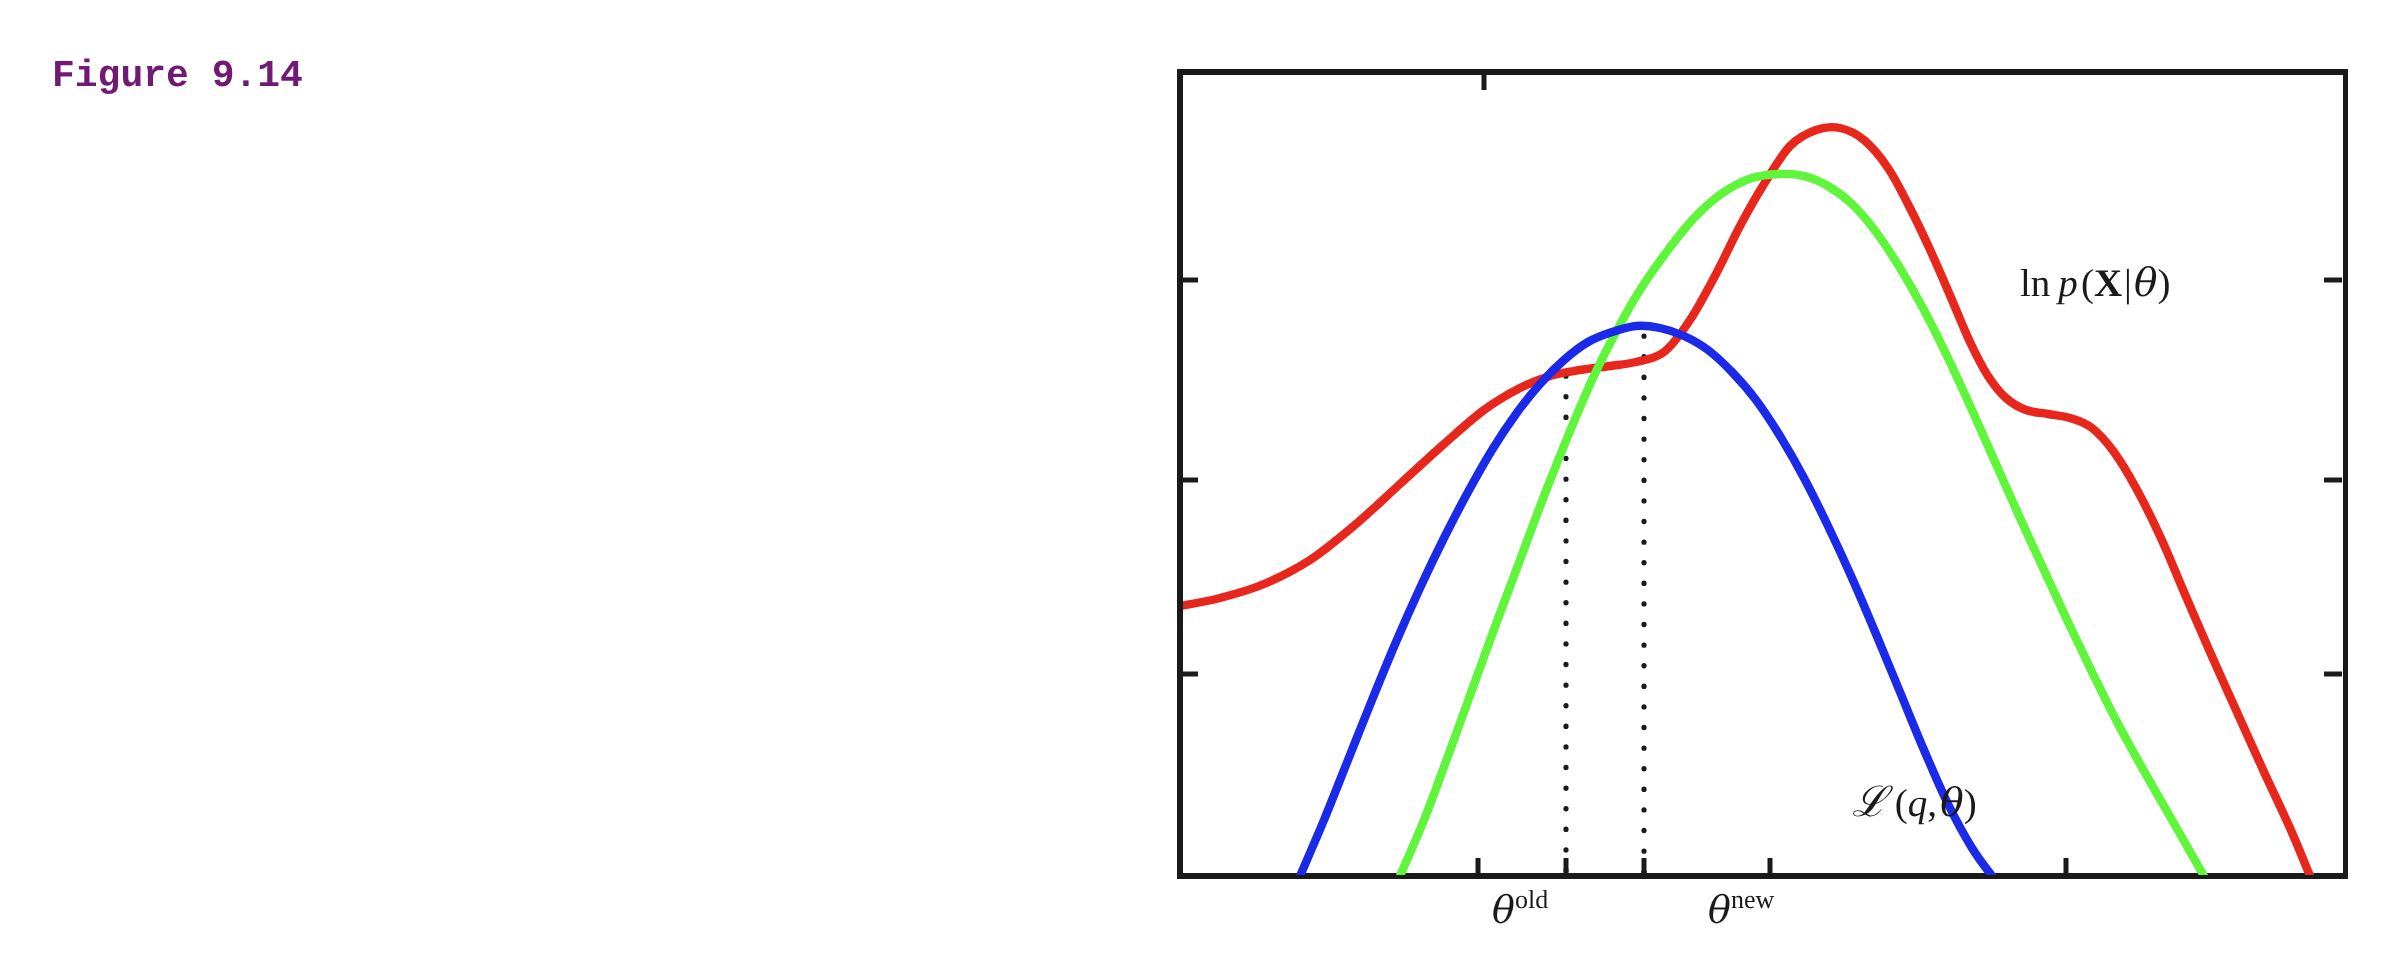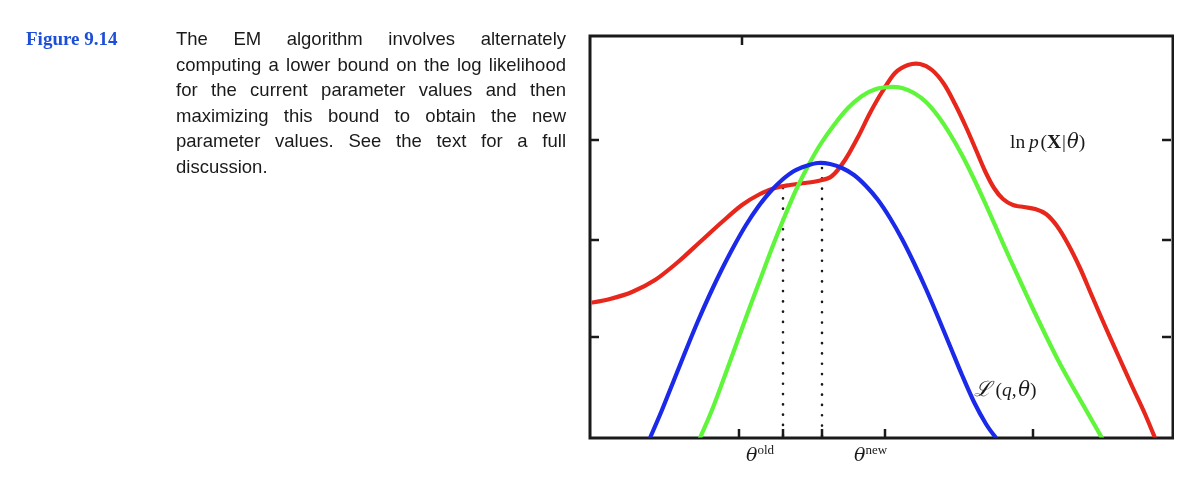--- a/index.html
+++ b/index.html
@@ -25,28 +25,28 @@
   
   .caption-block {
     position: absolute;
     left: 26px;
     top: 26px;
     width: 540px;
     display: flex;
     align-items: flex-start;
   }
   .figure-label {
-    color: #1d4ed8;
+    color: #701a75;
     font-weight: bold;
     font-size: 19px;
     line-height: 25.5px;
     white-space: nowrap;
     width: 150px;
     flex: 0 0 150px;
-    font-family: Liberation Serif, serif;
+    font-family: Liberation Mono, monospace;
   }
   .caption-text {
     flex: 1 1 auto;
     color: #1a1a1a;
     font-size: 18.5px;
     line-height: 25.5px;
     text-align: justify;
     text-align-last: left;
     font-family: "Liberation Sans", sans-serif;
     word-spacing: 0.5px;
@@ -109,21 +109,20 @@
     padding: 0 1px;
   }
 </style>
 </head>
 <body>
 
 <div id="figure-root">
 
   <div class="caption-block">
     <div class="figure-label">Figure 9.14</div>
-    <div class="caption-text">The EM algorithm involves alternately computing a lower bound on the log likelihood for the current parameter values and then maximizing this bound to obtain the new parameter values. See the text for a full discussion.</div>
   </div>
 
   <div class="plot-wrap">
 
     <svg class="plot-svg" id="plot-svg" width="586" height="445" viewBox="0 0 586 445">
 
       <rect x="2" y="2" width="583" height="402" fill="none" stroke="#1a1a1a" stroke-width="3"></rect>
 
       <g id="tick-group" stroke="#1a1a1a" stroke-width="2.5">
           <line x1="151" y1="404" x2="151" y2="395"></line>
@@ -158,18 +157,18 @@
     <div class="axis-tick-label" id="tick-label-old" style="left:158px; top:408px;">
       <span class="theta">θ</span><span class="sup">old</span>
     </div>
     <div class="axis-tick-label" id="tick-label-new" style="left:222px; top:408px;margin-left:44px;">
       <span class="theta">θ</span><span class="sup">new</span>
     </div>
 
     <div class="curve-label" style="left:422px; top:96px;text-align:right;">
       ln <span class="ital">p</span> (<span class="bold-up">X</span><span class="bar">|</span><span class="thetag">θ</span>)
     </div>
-    <div class="curve-label" style="left:338px; top:340px;margin-left:48px;">
+    <div class="curve-label" style="left:338px; top:352px;">
       <span class="scriptL">ℒ</span> (<span class="ital">q</span>, <span class="thetag">θ</span>)
     </div>
 
   </div>
 </div>
 
 </body></html>

